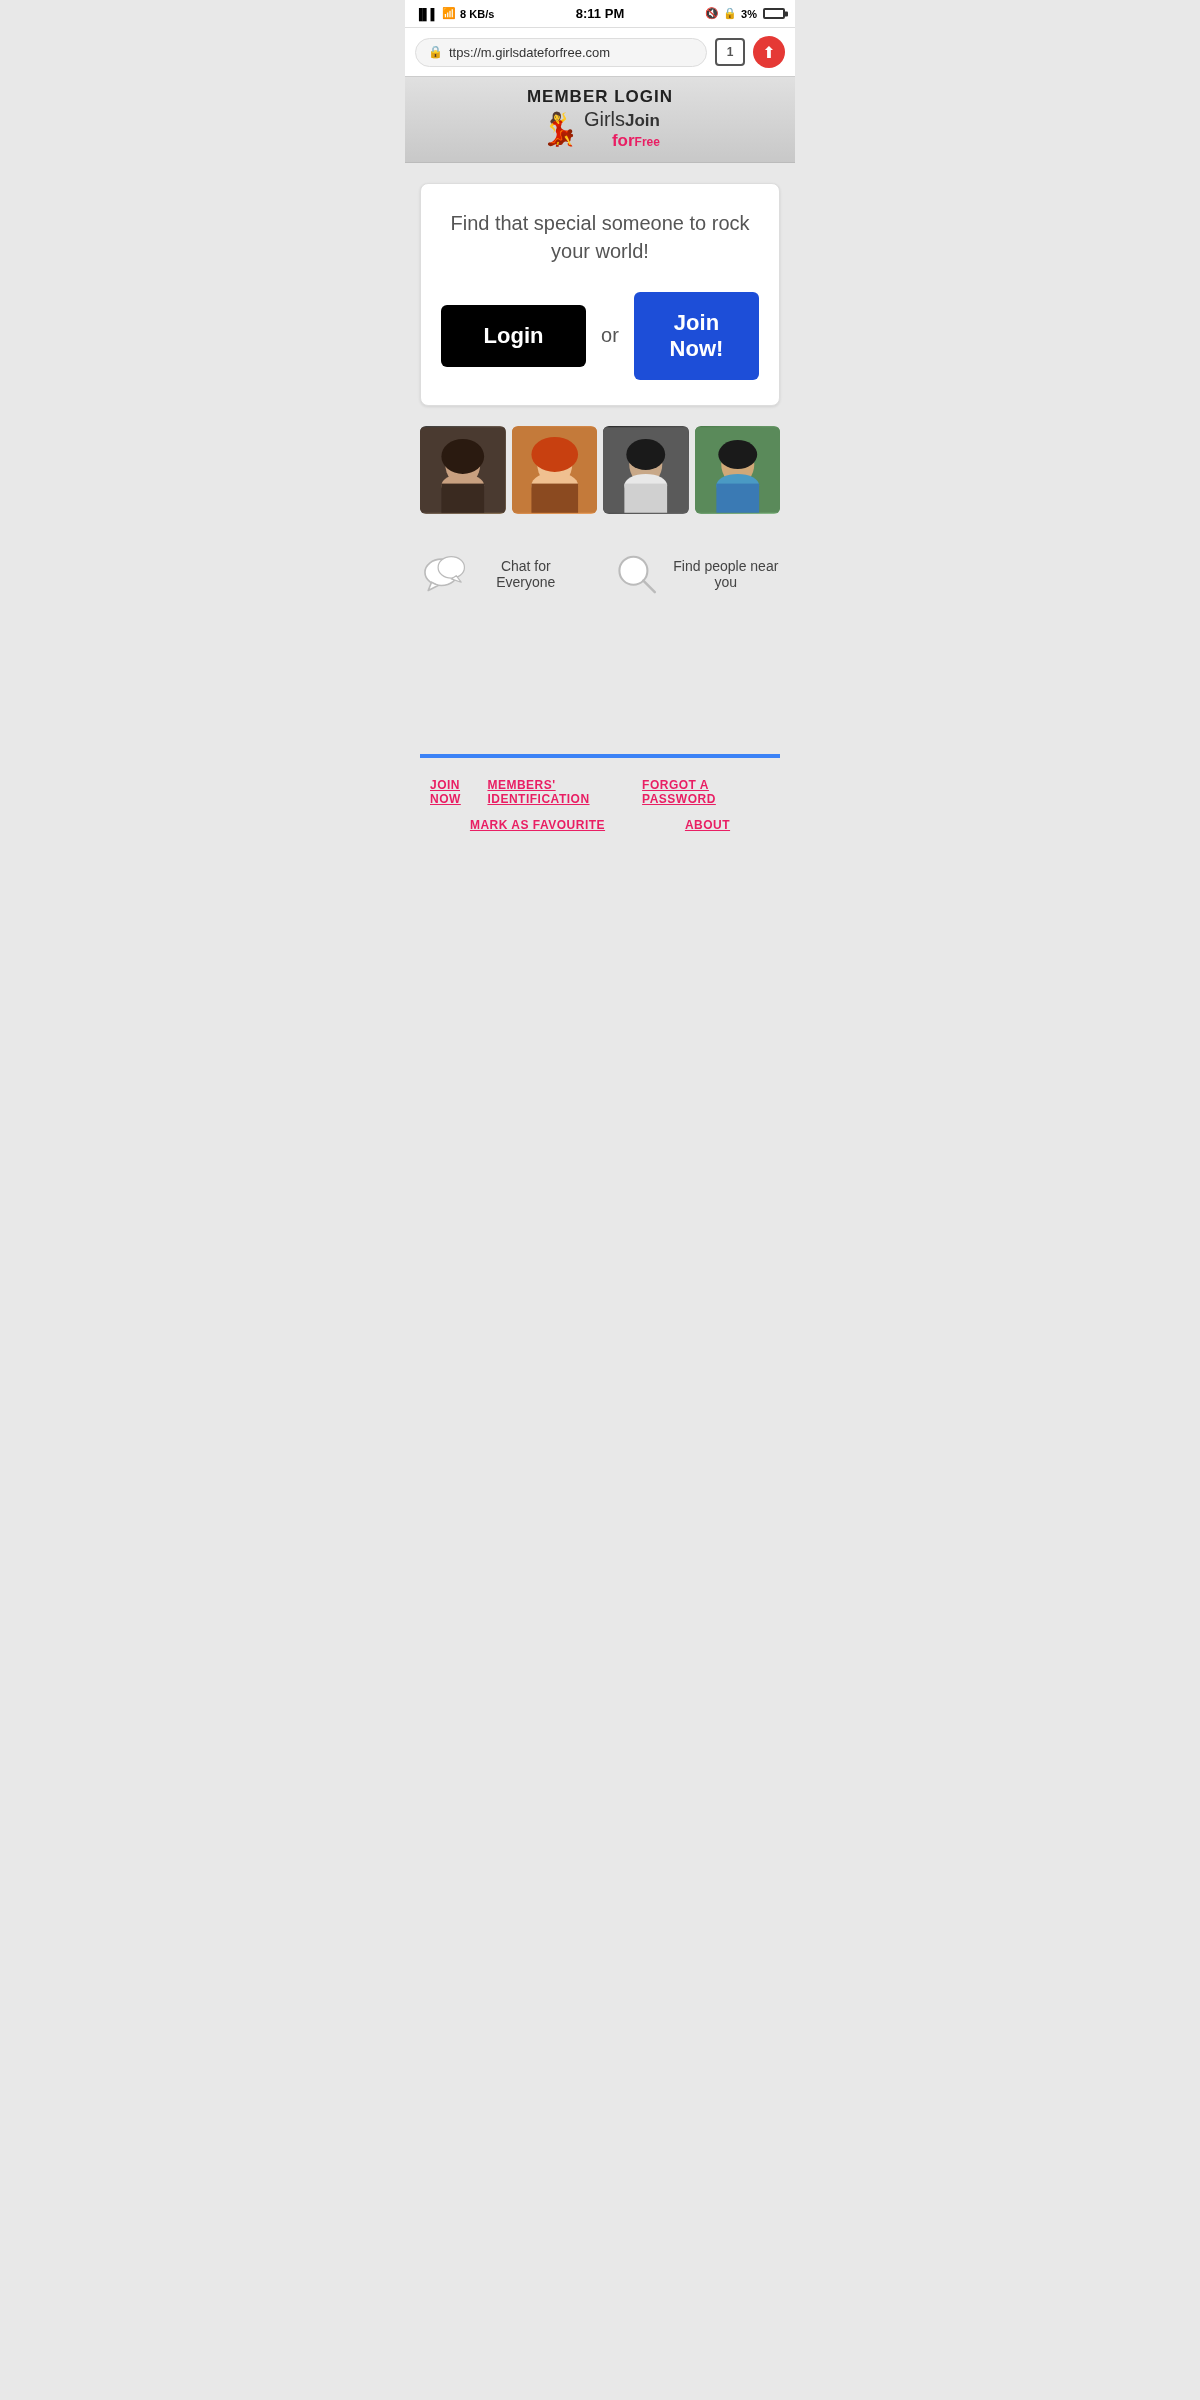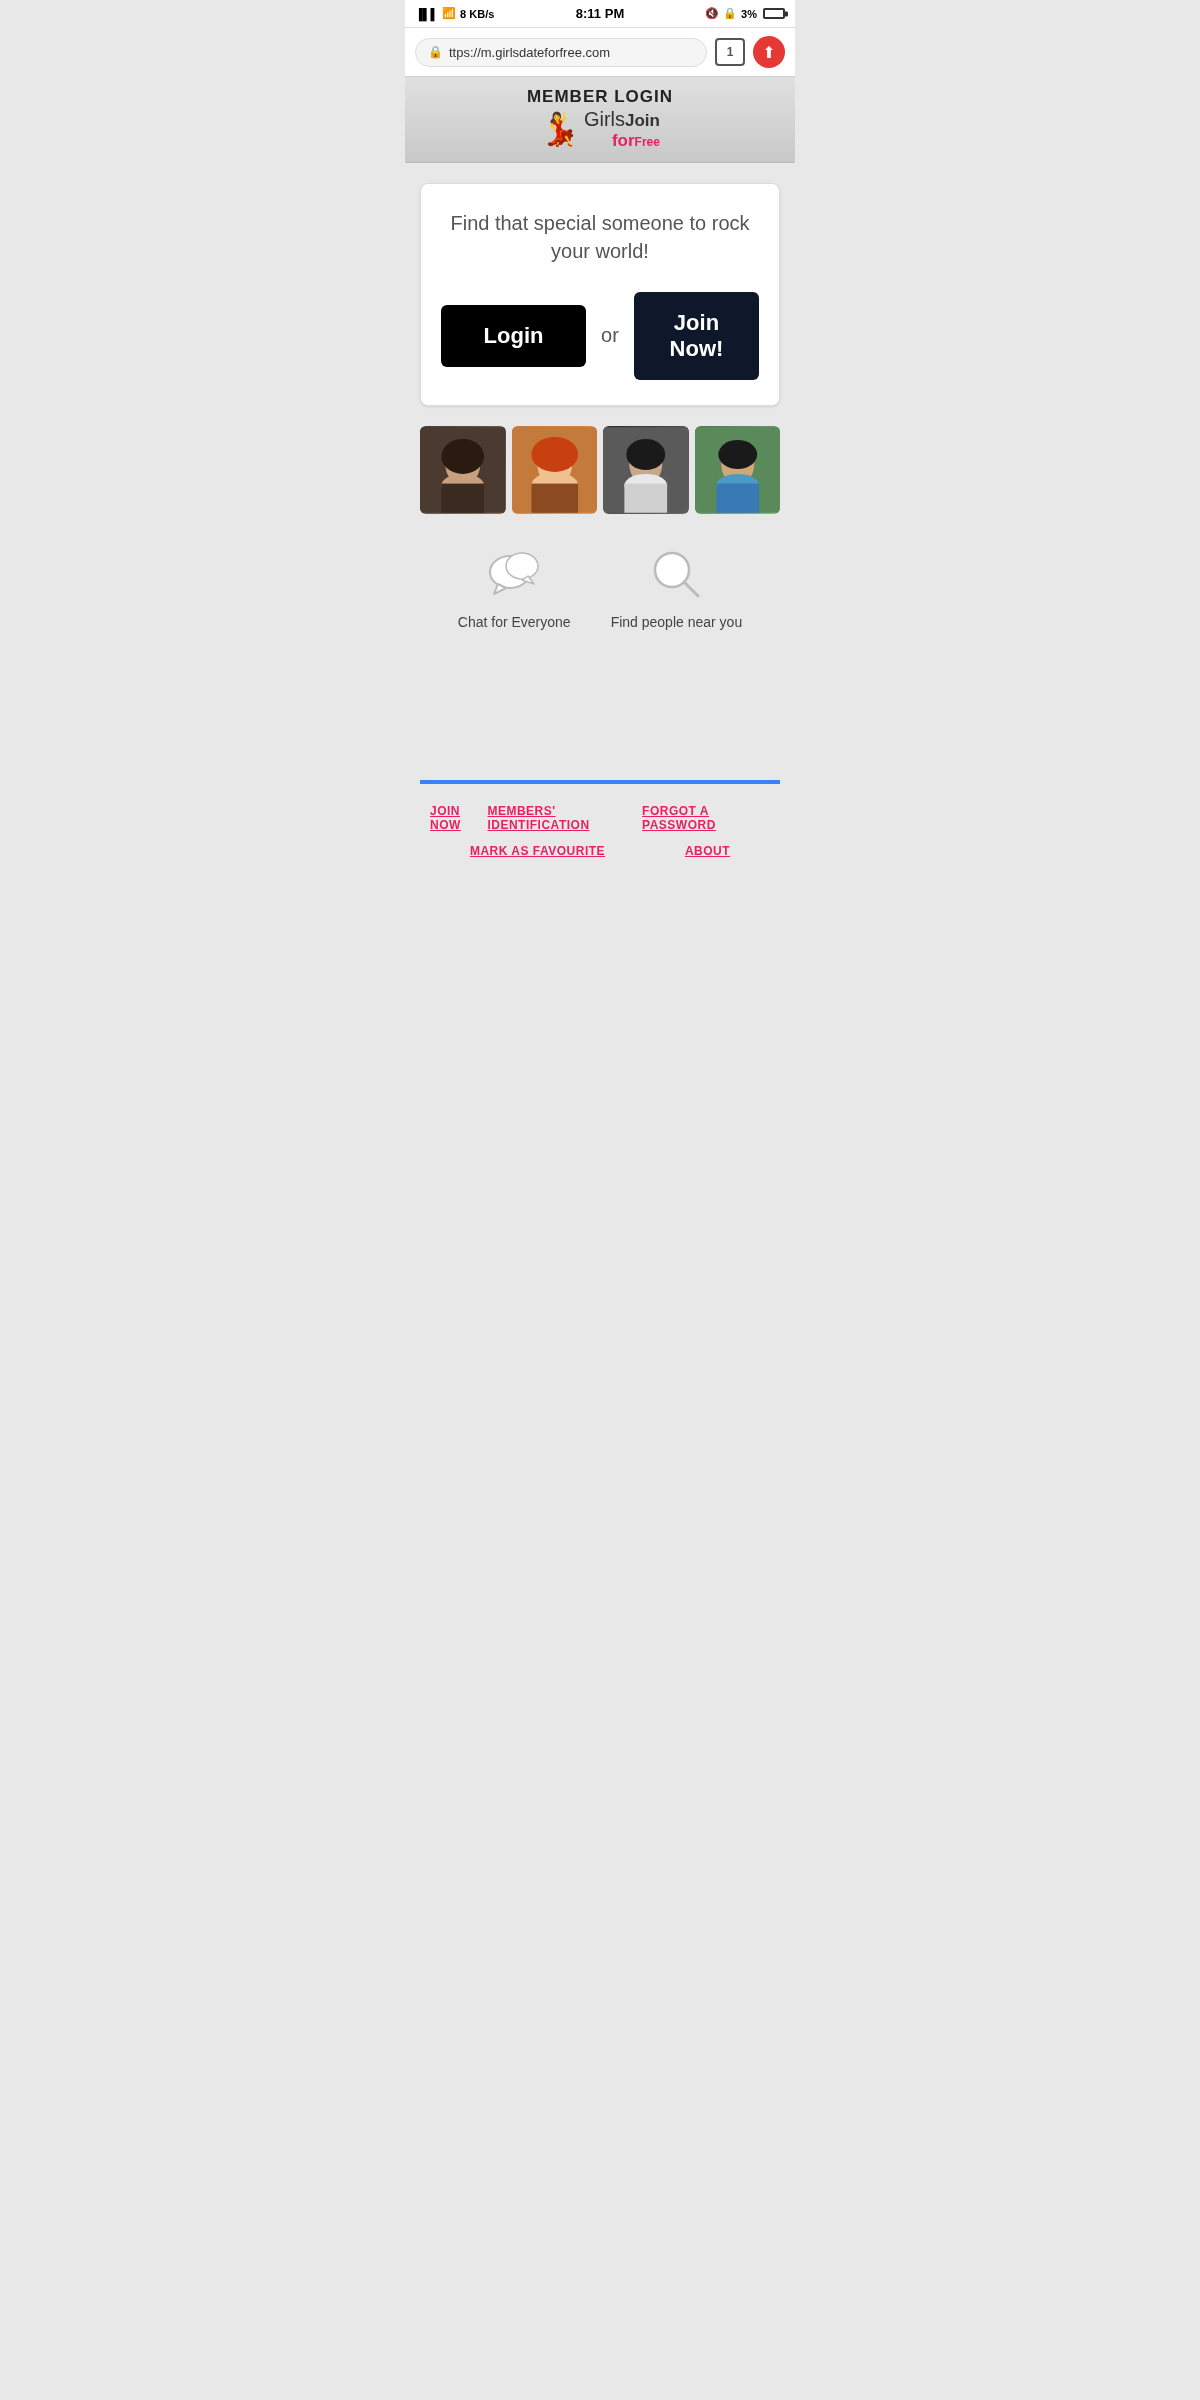--- a/index.html
+++ b/index.html
@@ -179,21 +179,21 @@
       cursor: pointer;
       flex: 1;
     }
     .or-text {
       font-size: 20px;
       color: #555;
       flex-shrink: 0;
       padding: 0 5px;
     }
     .join-btn {
-      background: #0f172a;
+      background: #1d4ed8;
       color: white;
       border: none;
       border-radius: 6px;
       padding: 18px 25px;
       font-size: 22px;
       font-weight: bold;
       cursor: pointer;
       flex: 1;
     }
 
@@ -231,21 +231,21 @@
     
     .features-row {
       display: flex;
       justify-content: center;
       gap: 40px;
       margin-bottom: 20px;
       padding: 10px 0;
     }
     .feature-item {
       display: flex;
-      flex-direction: column;
+      flex-direction: row;
       align-items: center;
       gap: 10px;
     }
     .feature-label {
       font-size: 14px;
       color: #444;
       text-align: center;
     }
 
     

